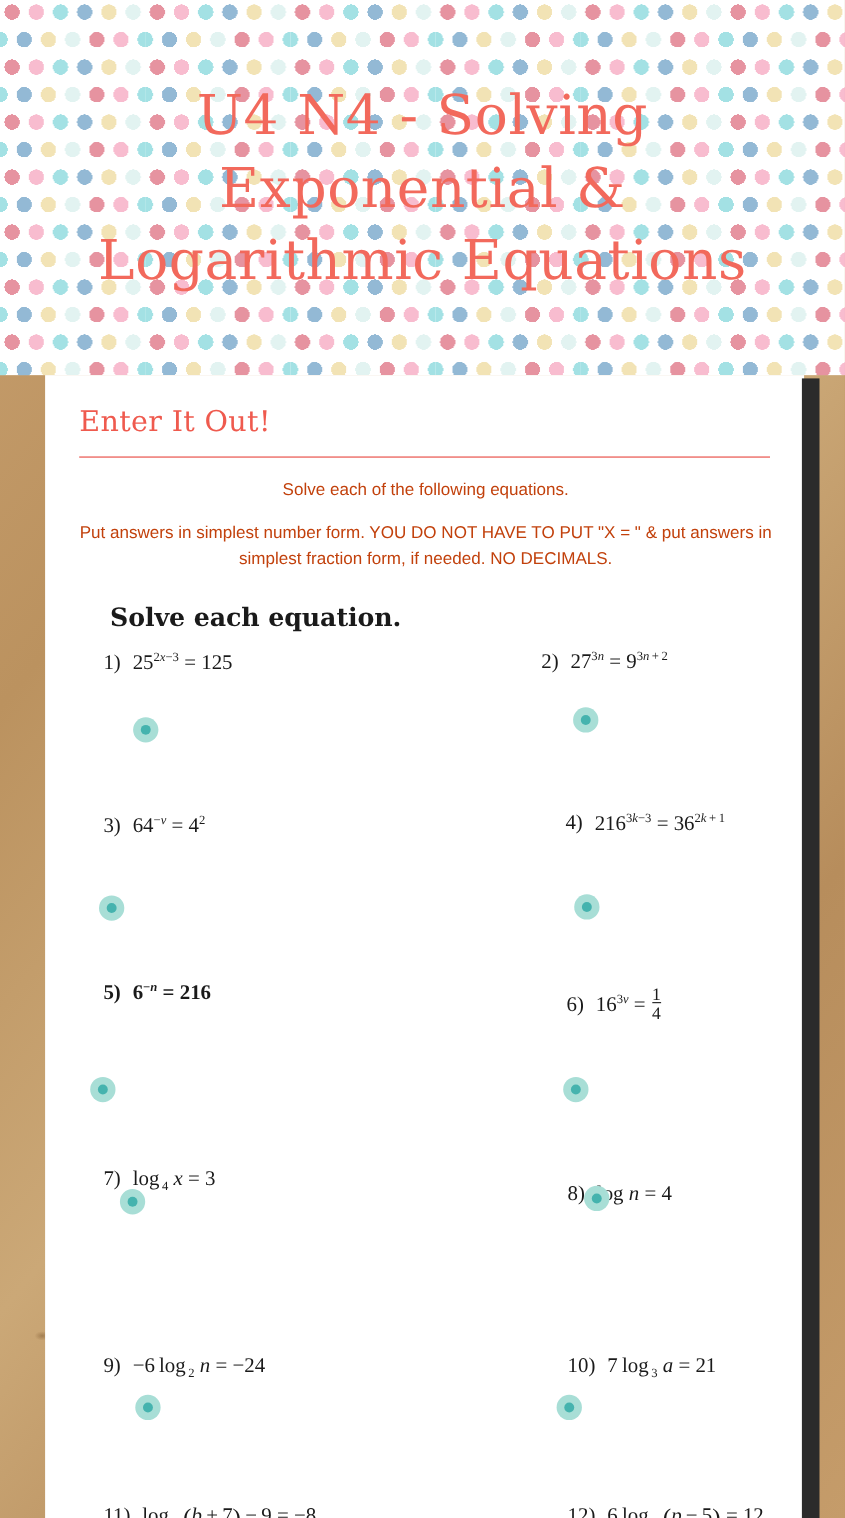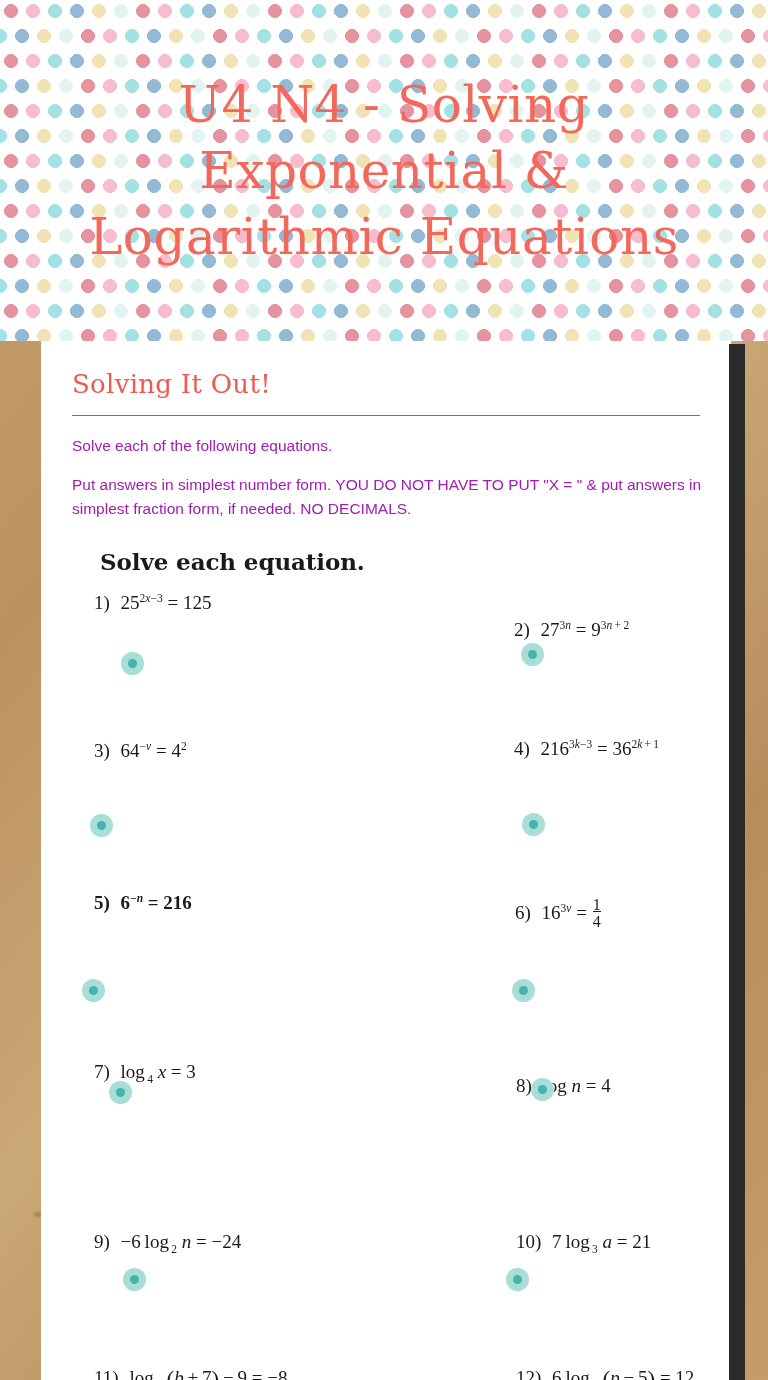--- a/index.html
+++ b/index.html
@@ -97,21 +97,22 @@
   .title-rule {
     margin-top:16px;
     border-bottom:1.5px solid #e8453c;
     width:628px;
   }
 
   .instr {
     margin-top:18px;
     font-size:15.5px;
     line-height:1.5;
-    color:#a21caf;
+    color:#c2410c;
+    text-align:center;
   }
   .instr + .instr { margin-top:16px; }
 
   
   #sheet {
     position:relative;
     margin-top:28px;
     width:628px; height:860px;
     font-family:"Liberation Serif", serif;
     color:#1a1a1a;
@@ -191,36 +192,36 @@
 <div id="cork"></div>
 
 <div id="header">
   <div id="header-veil"></div>
   <h1 id="header-title">U4 N4 - Solving Exponential &amp; Logarithmic Equations</h1>
 </div>
 
 <div id="card">
   <div id="card-inner">
 
-    <div class="section-title">Solving It Out!</div>
+    <div class="section-title">Enter It Out!</div>
     <div class="title-rule"></div>
 
     <p class="instr">Solve each of the following equations.</p>
     <p class="instr">Put answers in simplest number form. YOU DO NOT HAVE TO PUT "X = " &amp; put answers in simplest fraction form, if needed. NO DECIMALS.</p>
 
     <div id="sheet">
 
       <div class="sheet-heading">Solve each equation.</div>
 
       <div class="prob" style="left:22px; top:45px;">
         <span class="num">1)</span>&nbsp;25<sup>2<i>x</i>−3</sup> = 125
       </div>
       <div class="marker" style="left:49px; top:104px;"></div>
 
-      <div class="prob" style="left:442px; top:44px;margin-top:28px;">
+      <div class="prob" style="left:420px; top:44px;">
         <span class="num">2)</span>&nbsp;27<sup>3<i>n</i></sup> = 9<sup>3<i>n</i> + 2</sup>
       </div>
       <div class="marker" style="left:449px; top:95px;"></div>
 
       <div class="prob" style="left:22px; top:193px;">
         <span class="num">3)</span>&nbsp;64<sup>−<i>v</i></sup> = 4<sup>2</sup>
       </div>
       <div class="marker" style="left:18px; top:266px;"></div>
 
       <div class="prob" style="left:442px; top:191px;">

